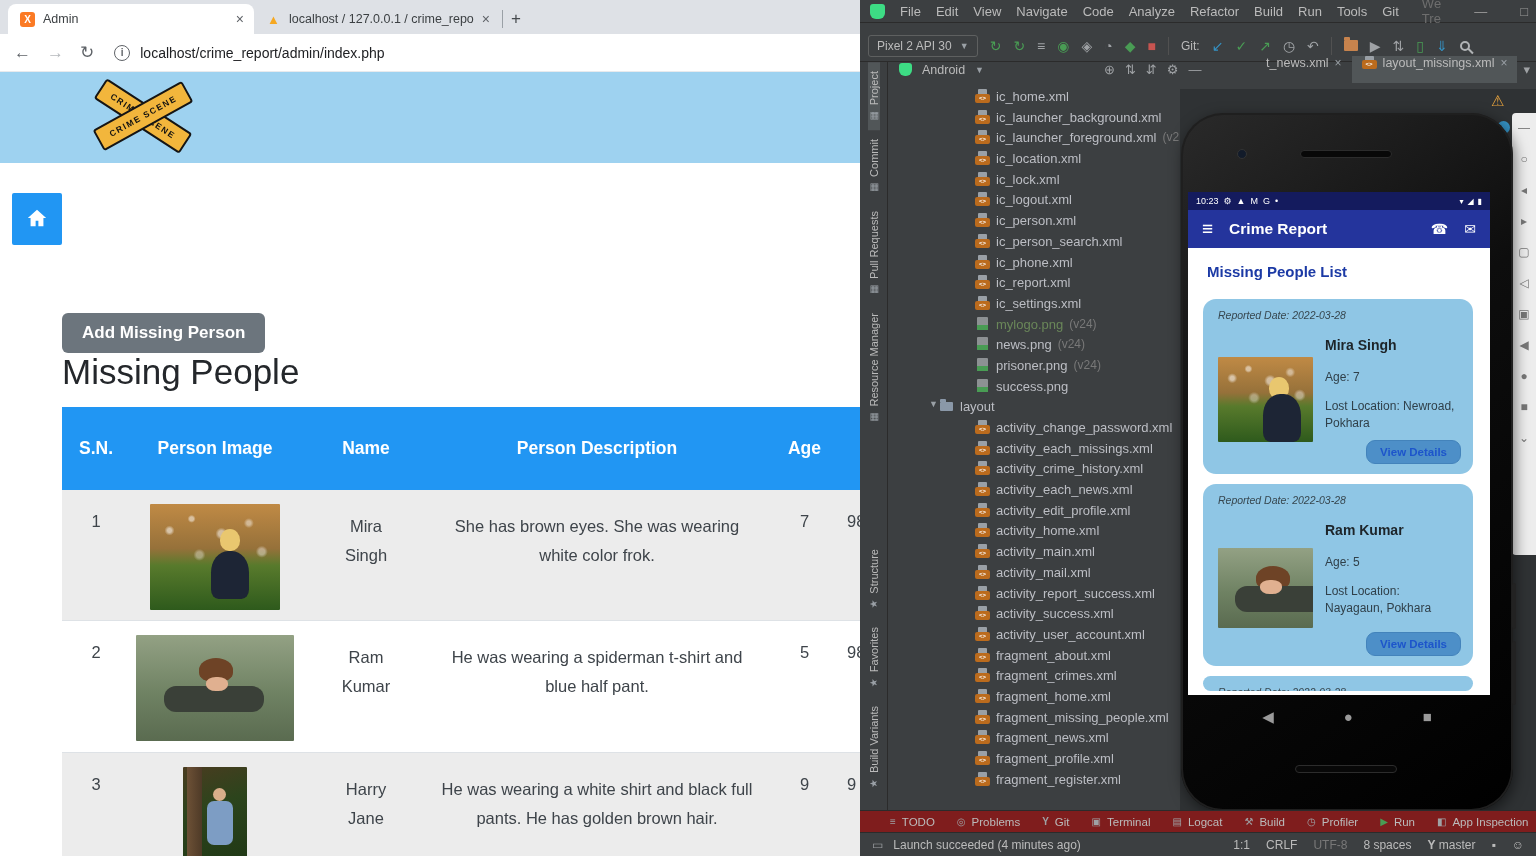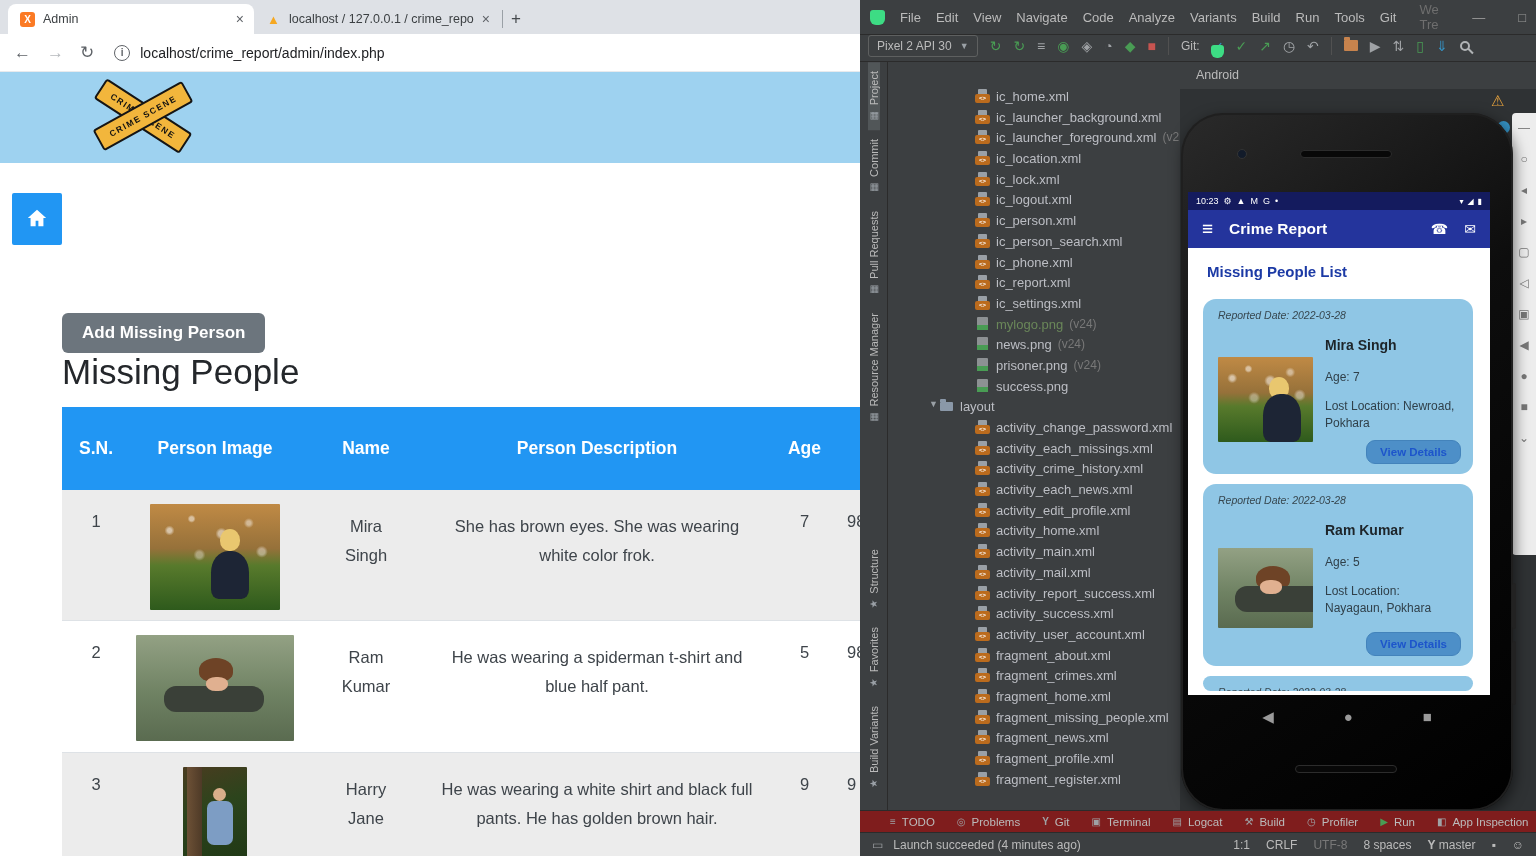--- a/index.html
+++ b/index.html
@@ -63,46 +63,46 @@
   .ph-ram::after{content:"";position:absolute;left:44%;top:40%;width:22px;height:14px;background:#e0b090;border-radius:45%;}
   .ph-harry{width:64px;height:118px;background:linear-gradient(160deg,#4a3c20 0%,#2c441c 35%,#1c3414 100%);}
   .ph-harry .pA{position:absolute;left:4px;top:0;width:15px;height:100%;background:linear-gradient(90deg,#6d5136,#4e3a27);}
   .ph-harry .pB{position:absolute;left:24px;top:34px;width:26px;height:44px;background:#7d9dc4;border-radius:7px;}
   .ph-harry .pB::before{content:"";position:absolute;left:6px;top:-13px;width:13px;height:13px;background:#d9ae8a;border-radius:50%;}
   .card .ph-mira{width:95px;height:85px;}
   .card .ph-ram{width:95px;height:80px;}
 
   
   .ide{position:absolute;left:860px;top:0;width:676px;height:856px;background:#3c3f41;color:#bbbbbb;overflow:hidden;font-size:13px;}
-  .menubar{position:absolute;left:0;top:0;width:100%;height:35px;display:flex;align-items:center;gap:15px;padding:0 10px;border-bottom:1px solid #2b2b2b;}
+  .menubar{position:absolute;left:0;top:0;width:100%;height:23px;display:flex;align-items:center;gap:15px;padding:0 10px;border-bottom:1px solid #2b2b2b;}
   .asicon{width:15px;height:15px;background:#3ddc84;border-radius:3px 3px 6px 6px;flex:none;}
   .menuitem{cursor:pointer;}
   .title-tail{color:#6e6e6e;margin-left:8px;}
   .wctl{color:#9b9b9b;font-size:13px;margin-left:18px;}
   .toolbar{position:absolute;left:0;top:30px;width:100%;height:32px;display:flex;align-items:center;gap:12px;padding:0 8px;border-bottom:1px solid #2b2b2b;font-size:12px;}
   .devsel{display:flex;align-items:center;gap:8px;border:1px solid #5e6060;border-radius:3px;padding:3px 8px;color:#bbb;cursor:pointer;}
   .tbi{font-size:14px;cursor:pointer;}
   .g{color:#499c54;}.r{color:#c75450;}.b{color:#3592c4;}.gr{color:#9fa2a5;}
   .tsep{width:1px;height:18px;background:#515151;}
   .mag{width:10px;height:10px;border:2px solid #b0b3b5;border-radius:50%;position:relative;margin-right:6px;}
   .mag::after{content:"";position:absolute;width:7px;height:2px;background:#b0b3b5;transform:rotate(45deg);right:-6px;bottom:-3px;}
   .fold-ic{width:14px;height:11px;background:#c7834d;border-radius:1px;position:relative;}
   .fold-ic::before{content:"";position:absolute;left:0;top:-3px;width:6px;height:3px;background:#c7834d;border-radius:1px 1px 0 0;}
   
   .stripL{position:absolute;left:0;top:62px;width:28px;bottom:46px;border-right:1px solid #2b2b2b;display:flex;flex-direction:column;align-items:center;}
   .vtab{writing-mode:vertical-rl;transform:rotate(180deg);font-size:11px;color:#bbb;padding:9px 0;display:flex;align-items:center;gap:5px;cursor:pointer;width:100%;justify-content:center;}
   .vtab[data-active="true"]{background:#515658;}
   .vtab .vic{font-size:10px;color:#9aa0a6;transform:rotate(90deg);}
   .vgap{height:108px;}
   
-  .pheader{position:absolute;left:29px;top:45px;right:0;height:27px;display:flex;align-items:center;gap:10px;padding-left:10px;font-size:12.5px;flex-direction:column;}
+  .pheader{position:absolute;left:29px;top:56px;right:0;height:27px;display:flex;align-items:center;gap:10px;padding-left:10px;font-size:12.5px;}
   .scopecaret{font-size:9px;color:#9aa0a6;}
   .phic{color:#9fa2a5;font-size:13px;cursor:pointer;}
   .etabs{margin-left:auto;display:flex;align-items:center;height:27px;}
-  .etab{display:flex;align-items:flex-end;gap:6px;padding:0 10px;height:27px;font-size:12.5px;color:#bbb;cursor:pointer;white-space:nowrap;}
+  .etab{display:flex;align-items:flex-start;gap:6px;padding:0 10px;height:27px;font-size:12.5px;color:#bbb;cursor:pointer;white-space:nowrap;}
   .etab[data-active="true"]{background:#515658;}
   .xml-ic{width:15px;height:13px;position:relative;flex:none;}
   .xml-ic::before{content:"";position:absolute;left:3px;top:0;width:9px;height:6px;background:#9aa0a6;border-radius:1px;}
   .xml-ic::after{content:"<>";position:absolute;left:0;bottom:0;width:15px;height:9px;background:#bb6b1d;color:#fff;font-size:6px;font-weight:700;line-height:9px;text-align:center;border-radius:2px;}
   .etclose{color:#9aa0a6;font-size:12px;}
   .viewmodes{position:absolute;left:492px;top:90px;height:24px;display:flex;align-items:center;gap:6px;font-size:12px;color:#bbb;white-space:nowrap;}
   .vmode{display:flex;align-items:center;gap:5px;padding:3px 7px;border-radius:4px;cursor:pointer;}
   .vmode[data-active="true"]{background:#4c5052;}
   .vmic{font-size:11px;color:#9fa2a5;}
   
@@ -278,21 +278,21 @@
     <div class="menubar">
       <span class="asicon"></span>
       <span style="display:flex;gap:15px;">
 
       <span class="menuitem">File</span>
           <span class="menuitem">Edit</span>
           <span class="menuitem">View</span>
           <span class="menuitem">Navigate</span>
           <span class="menuitem">Code</span>
           <span class="menuitem">Analyze</span>
-          <span class="menuitem">Variants</span>
+          <span class="menuitem">Refactor</span>
           <span class="menuitem">Build</span>
           <span class="menuitem">Run</span>
           <span class="menuitem">Tools</span>
           <span class="menuitem">Git</span>
         </span>
       <span class="title-tail">We Tre</span>
       <span class="wctl">—</span>
       <span class="wctl">□</span>
     </div>
 

